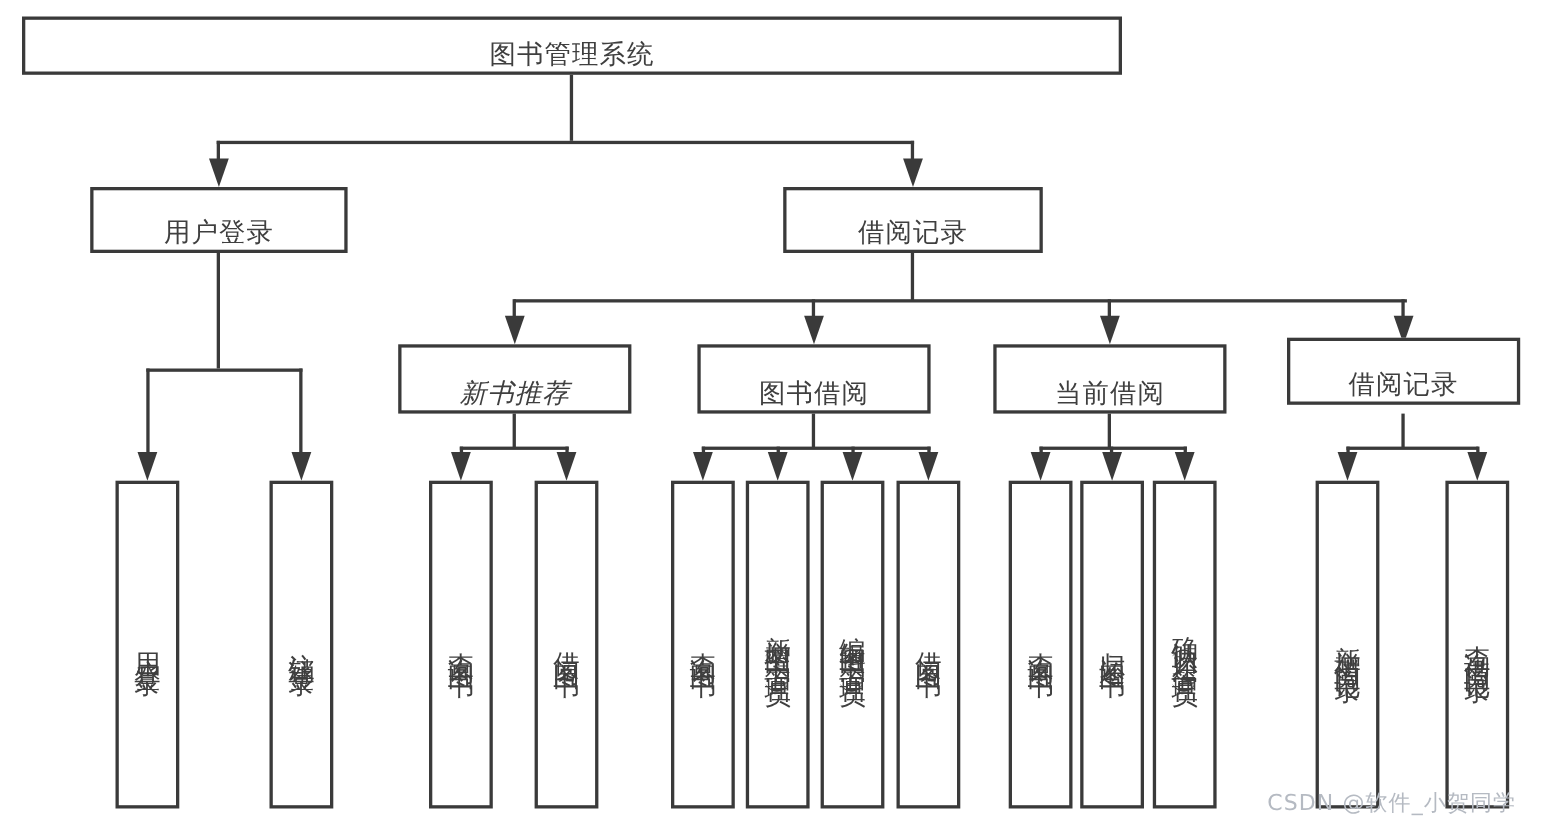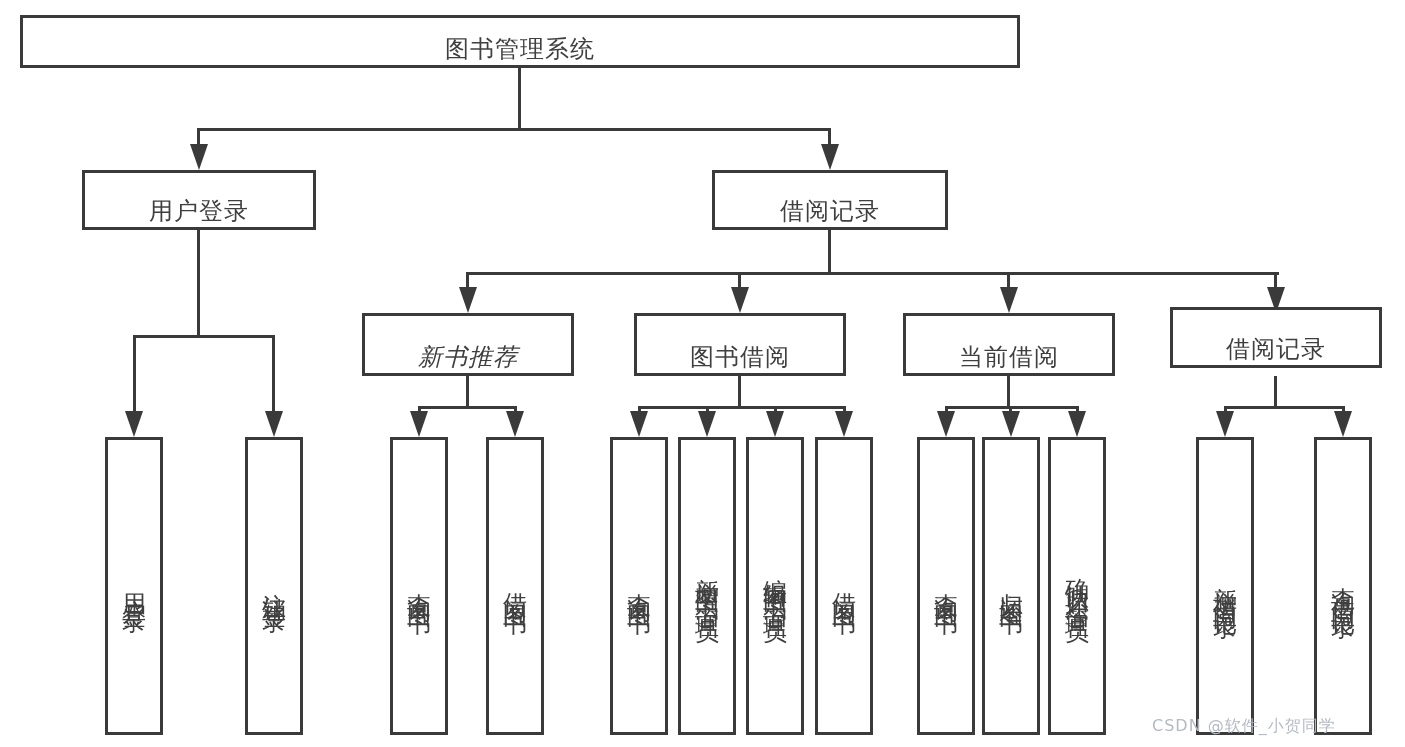--- a/index.html
+++ b/index.html
@@ -49,21 +49,21 @@
   .arrow{
     position:absolute;
     width:0;height:0;
     border-left:9px solid transparent;
     border-right:9px solid transparent;
     border-top:26px solid var(--line);
   }
   .watermark{
     position:absolute;
     color:var(--wm);
-    font-size:16px;
+    font-size:20px;
     letter-spacing:1px;
     white-space:nowrap;
   }
 </style>
 </head>
 <body>
 
 <div class="canvas">
 
   <div class="node" style="left:20px;top:15px;width:1000px;height:53px;">

